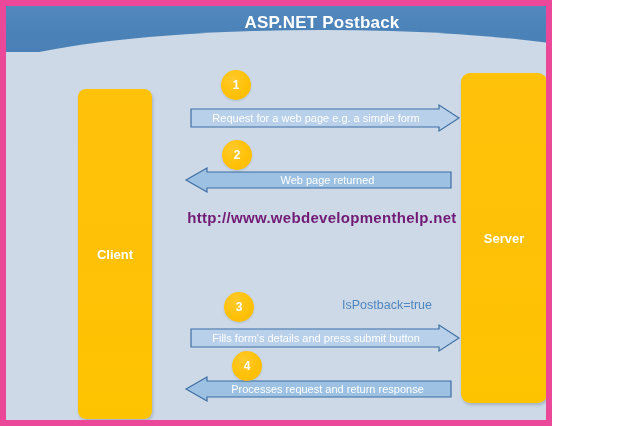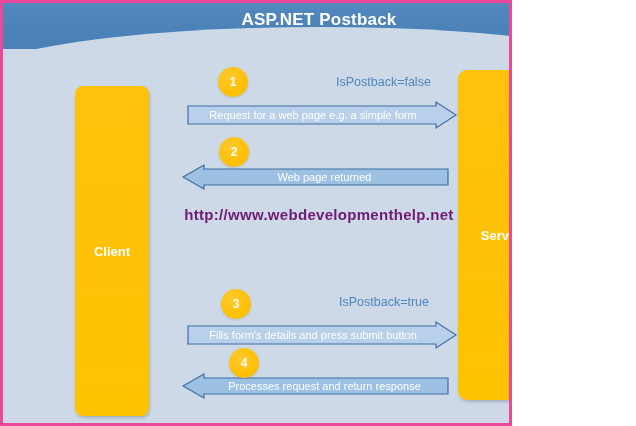--- a/index.html
+++ b/index.html
@@ -5,24 +5,24 @@
   html, body {
     margin: 0;
     padding: 0;
     background: #ffffff;
   }
   body {
     font-family: "Liberation Sans", sans-serif;
   }
   #canvas {
     position: relative;
-    width: 512px;
+    width: 552px;
     height: 426px;
     box-sizing: border-box;
-    border: 3px solid #ec4899;
+    border: 6px solid #ec4899;
     background: #cdd9e6;
     overflow: hidden;
   }
   
   .header-band {
     position: absolute;
     left: 0;
     top: 0;
     width: 632px;
     height: 46px;
@@ -157,21 +157,20 @@
   </div>
   <div class="header-title">ASP.NET Postback</div>
 
   <div class="lifeline" id="lifeline-client">
     <span>Client</span>
   </div>
   <div class="lifeline" id="lifeline-server">
     <span>Server</span>
   </div>
 
-  <div class="cond-label" style="left:333px; top:72px;">IsPostback=false</div>
   <div class="step-badge" style="left:215px; top:64px;">1</div>
   <div class="arrow-wrap arrow-r" style="left:185px; top:99px; width:268px; height:26px;">
     <svg width="268" height="26" viewBox="0 0 268 26" preserveAspectRatio="none">
       <polygon points="0,4 248,4 248,0 268,13 248,26 248,22 0,22" fill="#b9d0ea" stroke="#3f6fa3" stroke-width="1.2"></polygon>
     </svg>
     <div class="arrow-label">Request for a web page e.g. a simple form</div>
   </div>
 
   <div class="step-badge" style="left:216px; top:134px;">2</div>
   <div class="arrow-wrap arrow-l" style="left:180px; top:161px; width:265px; height:26px;text-decoration:underline;">

